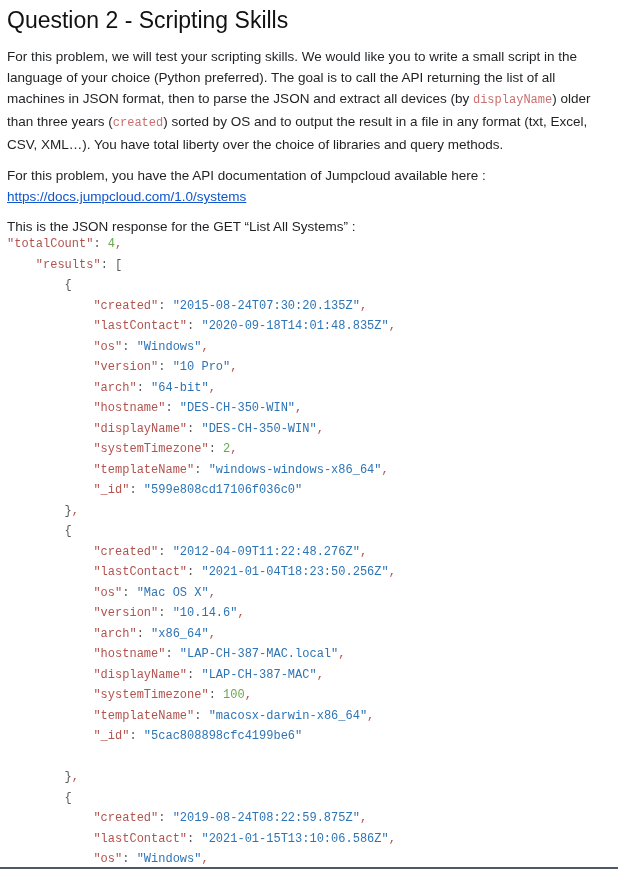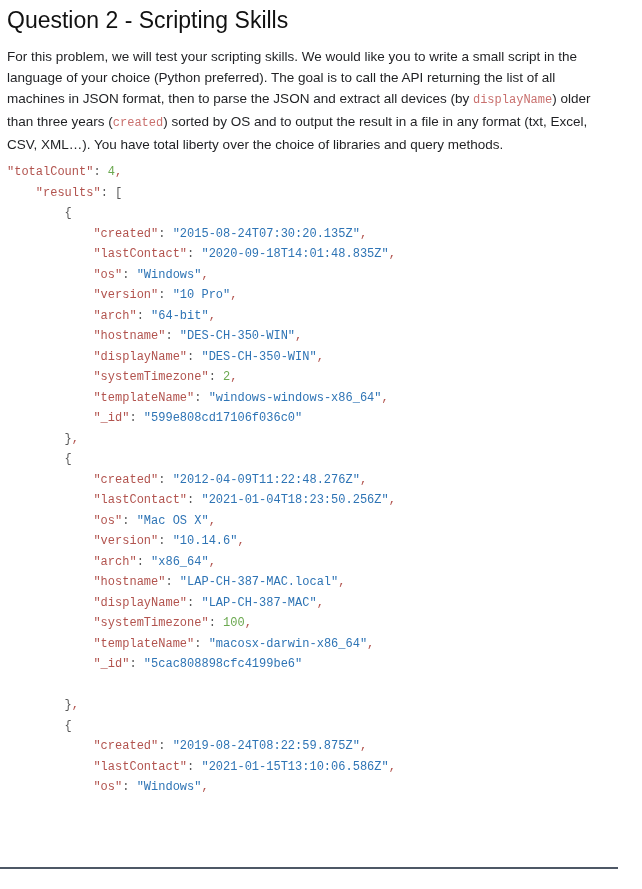--- a/index.html
+++ b/index.html
@@ -64,20 +64,22 @@
 </head>
 <body>
 
 <div class="page">
   <div class="page-inner">
 
     <h1 class="title">Question 2 - Scripting Skills</h1>
 
     <p class="body-text"><span>For this problem, we will test your scripting skills. We would like you to write a small script in the language of your choice (Python preferred). The goal is to call the API returning the list of all machines in JSON format, then to parse the JSON and extract all devices (by </span><span class="inline-code">displayName</span><span>) older than three years (</span><span class="inline-code">created</span><span>) sorted by OS and to output the result in a file in any format (txt, Excel, CSV, XML…). You have total liberty over the choice of libraries and query methods.</span></p>
 
+    <p class="body-text docs-text"><span>For this problem, you have the API documentation of Jumpcloud available here :</span><br><a class="doc-link" href="#">https://docs.jumpcloud.com/1.0/systems</a></p>
 
+    <p class="body-text json-intro">This is the JSON response for the GET “List All Systems” :</p>
 
     <div class="code-block"><div class="code-line"><span class="tok-key">"totalCount"</span><span class="tok-punct">:</span><span class="tok-punct"> </span><span class="tok-num">4</span><span class="tok-comma">,</span></div><div class="code-line"><span class="tok-punct">    </span><span class="tok-key">"results"</span><span class="tok-punct">:</span><span class="tok-punct"> [</span></div><div class="code-line"><span class="tok-punct">        {</span></div><div class="code-line"><span class="tok-punct">            </span><span class="tok-key">"created"</span><span class="tok-punct">:</span><span class="tok-punct"> </span><span class="tok-str">"2015-08-24T07:30:20.135Z"</span><span class="tok-comma">,</span></div><div class="code-line"><span class="tok-punct">            </span><span class="tok-key">"lastContact"</span><span class="tok-punct">:</span><span class="tok-punct"> </span><span class="tok-str">"2020-09-18T14:01:48.835Z"</span><span class="tok-comma">,</span></div><div class="code-line"><span class="tok-punct">            </span><span class="tok-key">"os"</span><span class="tok-punct">:</span><span class="tok-punct"> </span><span class="tok-str">"Windows"</span><span class="tok-comma">,</span></div><div class="code-line"><span class="tok-punct">            </span><span class="tok-key">"version"</span><span class="tok-punct">:</span><span class="tok-punct"> </span><span class="tok-str">"10 Pro"</span><span class="tok-comma">,</span></div><div class="code-line"><span class="tok-punct">            </span><span class="tok-key">"arch"</span><span class="tok-punct">:</span><span class="tok-punct"> </span><span class="tok-str">"64-bit"</span><span class="tok-comma">,</span></div><div class="code-line"><span class="tok-punct">            </span><span class="tok-key">"hostname"</span><span class="tok-punct">:</span><span class="tok-punct"> </span><span class="tok-str">"DES-CH-350-WIN"</span><span class="tok-comma">,</span></div><div class="code-line"><span class="tok-punct">            </span><span class="tok-key">"displayName"</span><span class="tok-punct">:</span><span class="tok-punct"> </span><span class="tok-str">"DES-CH-350-WIN"</span><span class="tok-comma">,</span></div><div class="code-line"><span class="tok-punct">            </span><span class="tok-key">"systemTimezone"</span><span class="tok-punct">:</span><span class="tok-punct"> </span><span class="tok-num">2</span><span class="tok-comma">,</span></div><div class="code-line"><span class="tok-punct">            </span><span class="tok-key">"templateName"</span><span class="tok-punct">:</span><span class="tok-punct"> </span><span class="tok-str">"windows-windows-x86_64"</span><span class="tok-comma">,</span></div><div class="code-line"><span class="tok-punct">            </span><span class="tok-key">"_id"</span><span class="tok-punct">:</span><span class="tok-punct"> </span><span class="tok-str">"599e808cd17106f036c0"</span></div><div class="code-line"><span class="tok-punct">        }</span><span class="tok-comma">,</span></div><div class="code-line"><span class="tok-punct">        {</span></div><div class="code-line"><span class="tok-punct">            </span><span class="tok-key">"created"</span><span class="tok-punct">:</span><span class="tok-punct"> </span><span class="tok-str">"2012-04-09T11:22:48.276Z"</span><span class="tok-comma">,</span></div><div class="code-line"><span class="tok-punct">            </span><span class="tok-key">"lastContact"</span><span class="tok-punct">:</span><span class="tok-punct"> </span><span class="tok-str">"2021-01-04T18:23:50.256Z"</span><span class="tok-comma">,</span></div><div class="code-line"><span class="tok-punct">            </span><span class="tok-key">"os"</span><span class="tok-punct">:</span><span class="tok-punct"> </span><span class="tok-str">"Mac OS X"</span><span class="tok-comma">,</span></div><div class="code-line"><span class="tok-punct">            </span><span class="tok-key">"version"</span><span class="tok-punct">:</span><span class="tok-punct"> </span><span class="tok-str">"10.14.6"</span><span class="tok-comma">,</span></div><div class="code-line"><span class="tok-punct">            </span><span class="tok-key">"arch"</span><span class="tok-punct">:</span><span class="tok-punct"> </span><span class="tok-str">"x86_64"</span><span class="tok-comma">,</span></div><div class="code-line"><span class="tok-punct">            </span><span class="tok-key">"hostname"</span><span class="tok-punct">:</span><span class="tok-punct"> </span><span class="tok-str">"LAP-CH-387-MAC.local"</span><span class="tok-comma">,</span></div><div class="code-line"><span class="tok-punct">            </span><span class="tok-key">"displayName"</span><span class="tok-punct">:</span><span class="tok-punct"> </span><span class="tok-str">"LAP-CH-387-MAC"</span><span class="tok-comma">,</span></div><div class="code-line"><span class="tok-punct">            </span><span class="tok-key">"systemTimezone"</span><span class="tok-punct">:</span><span class="tok-punct"> </span><span class="tok-num">100</span><span class="tok-comma">,</span></div><div class="code-line"><span class="tok-punct">            </span><span class="tok-key">"templateName"</span><span class="tok-punct">:</span><span class="tok-punct"> </span><span class="tok-str">"macosx-darwin-x86_64"</span><span class="tok-comma">,</span></div><div class="code-line"><span class="tok-punct">            </span><span class="tok-key">"_id"</span><span class="tok-punct">:</span><span class="tok-punct"> </span><span class="tok-str">"5cac808898cfc4199be6"</span></div><div class="code-line">&nbsp;</div><div class="code-line"><span class="tok-punct">        }</span><span class="tok-comma">,</span></div><div class="code-line"><span class="tok-punct">        {</span></div><div class="code-line"><span class="tok-punct">            </span><span class="tok-key">"created"</span><span class="tok-punct">:</span><span class="tok-punct"> </span><span class="tok-str">"2019-08-24T08:22:59.875Z"</span><span class="tok-comma">,</span></div><div class="code-line"><span class="tok-punct">            </span><span class="tok-key">"lastContact"</span><span class="tok-punct">:</span><span class="tok-punct"> </span><span class="tok-str">"2021-01-15T13:10:06.586Z"</span><span class="tok-comma">,</span></div><div class="code-line"><span class="tok-punct">            </span><span class="tok-key">"os"</span><span class="tok-punct">:</span><span class="tok-punct"> </span><span class="tok-str">"Windows"</span><span class="tok-comma">,</span></div></div>
 
   </div>
 
   <div class="page-rule"></div>
 </div>
 
 </body></html>

